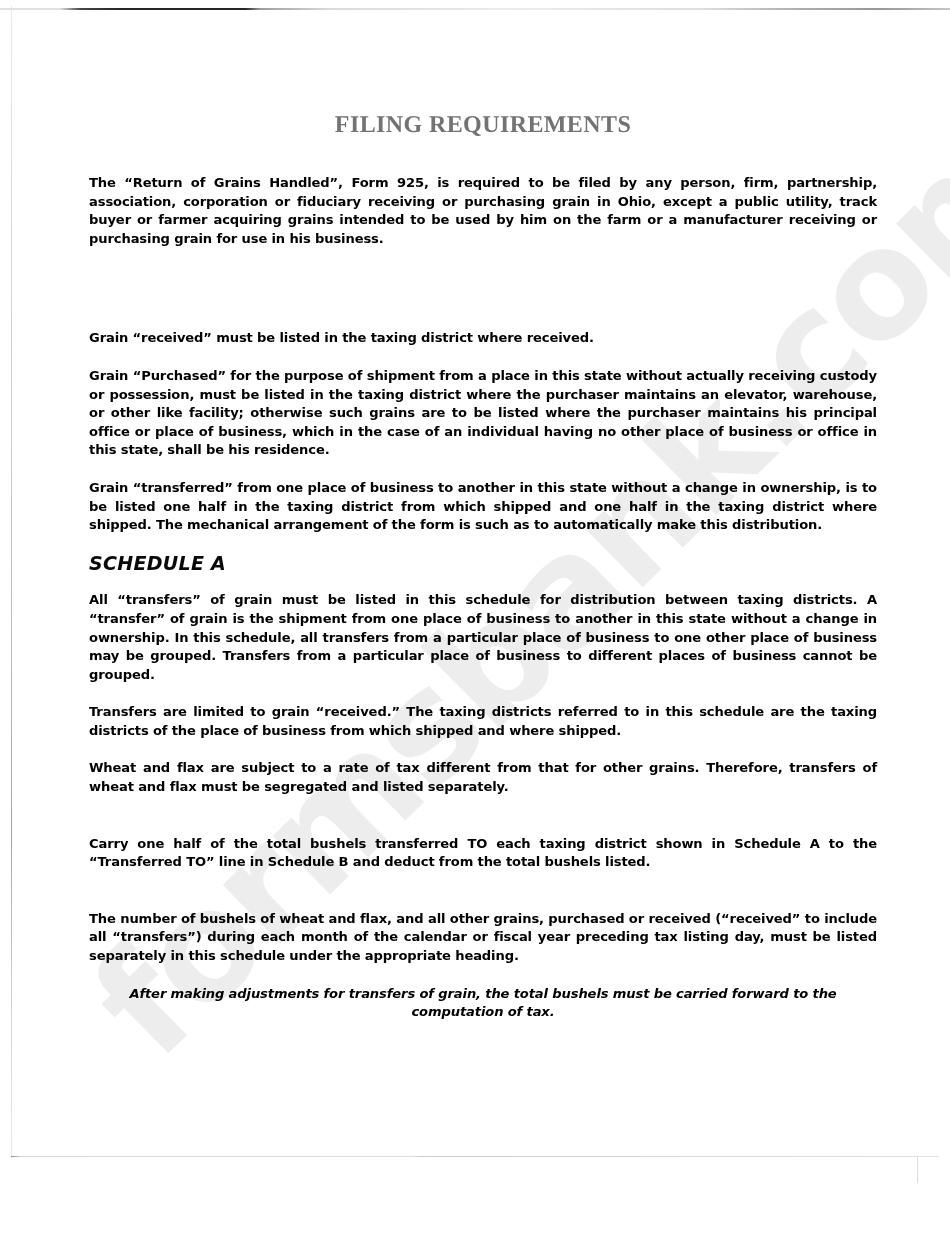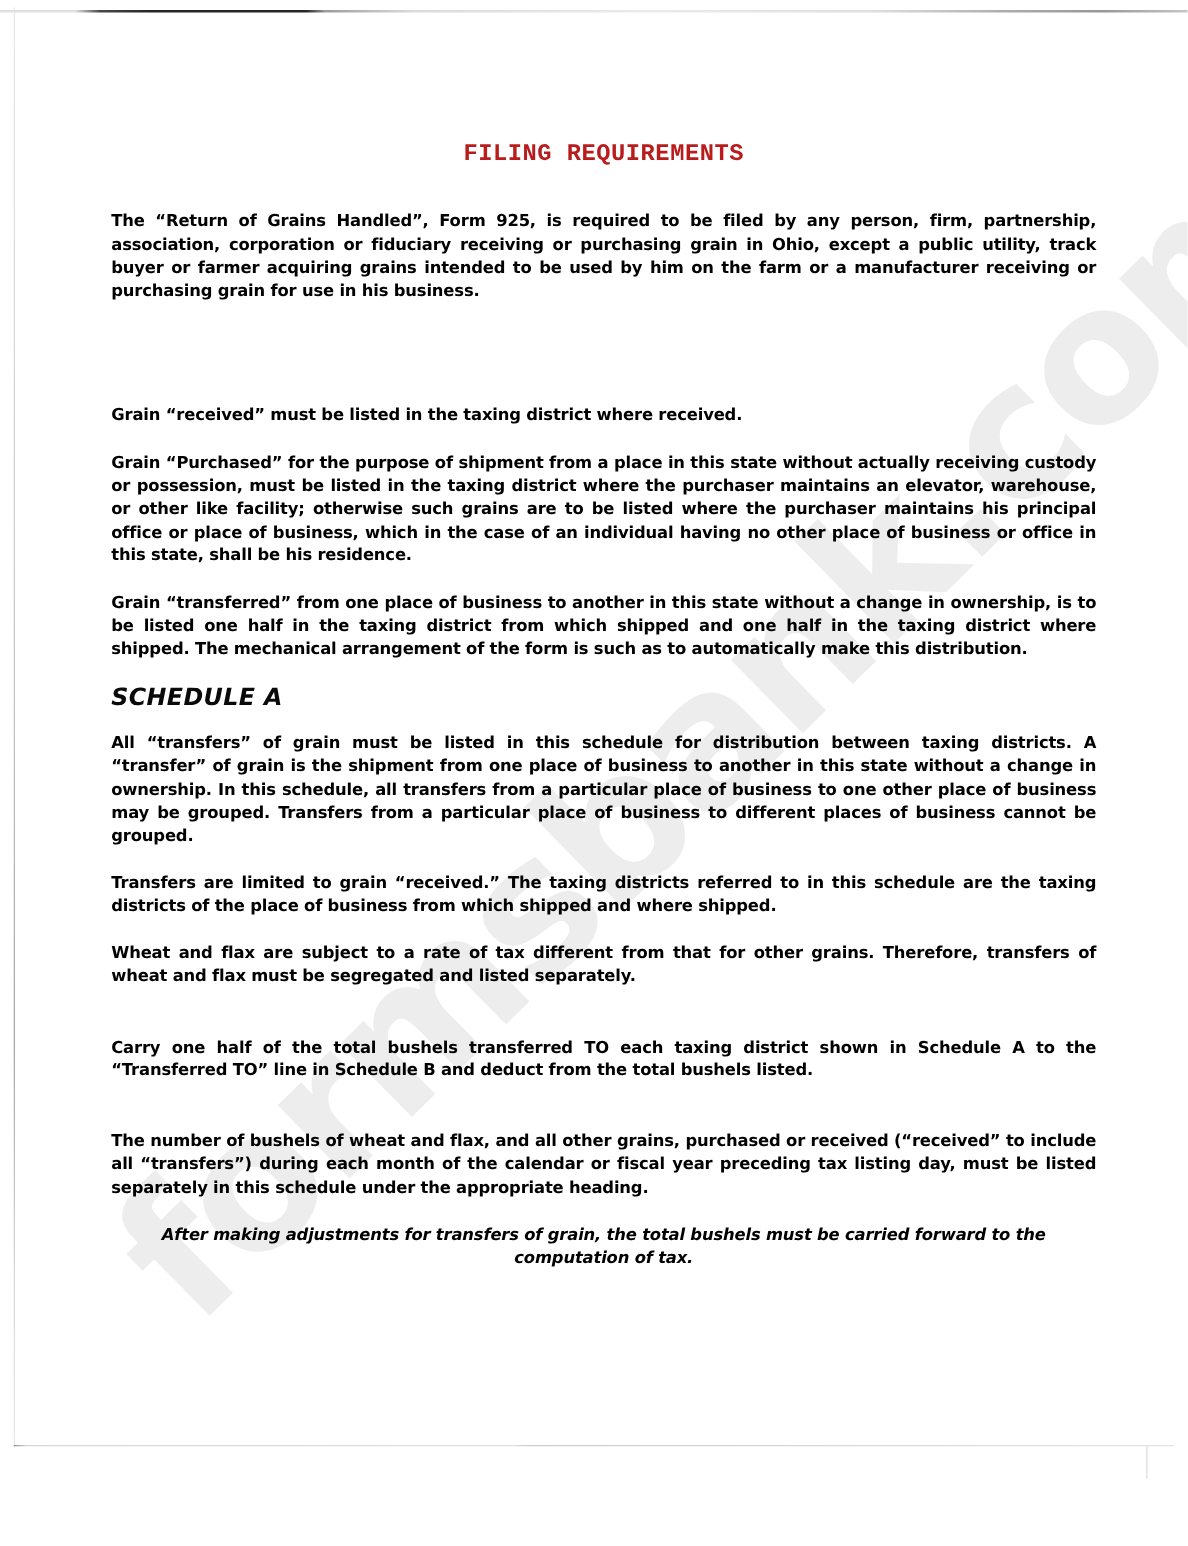--- a/index.html
+++ b/index.html
@@ -101,28 +101,28 @@
     z-index: 2;
   }
   .doc-body {
     position: absolute;
     left: 89px;
     top: 112px;
     width: 788px;
   }
 
   h1.doc-heading {
-    font-family: Liberation Mono, monospace;
-    font-weight: bold;
-    font-size: 19px;
+    font-family: Liberation Serif, serif;
+    font-weight: bold;
+    font-size: 24px;
     letter-spacing: 0.4px;
     text-align: center;
     margin: 0;
     padding: 0;
-    color: #b91c1c;
+    color: #737373;
     text-rendering: geometricPrecision;
   }
   #heading-filing-requirements { margin-bottom: 0; }
   #heading-instructions { margin: 0; }
 
   .para {
     font-family: "DejaVu Sans", sans-serif;
     font-weight: bold;
     font-size: 13.1px;
     line-height: 18.6px;

